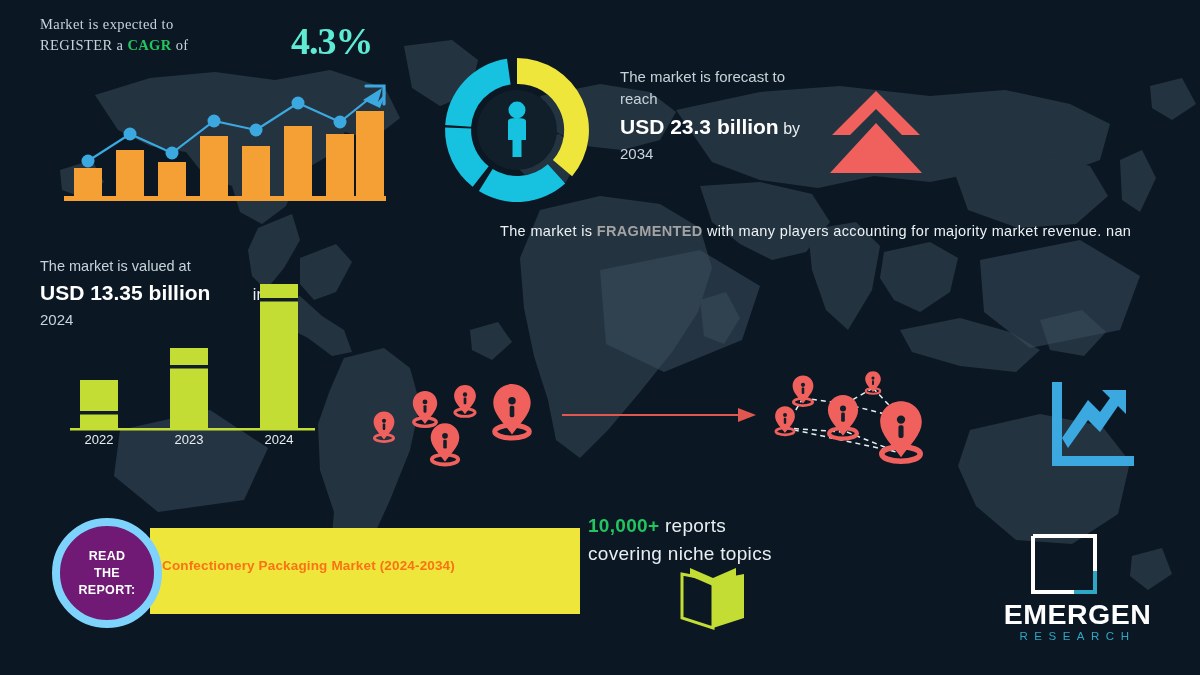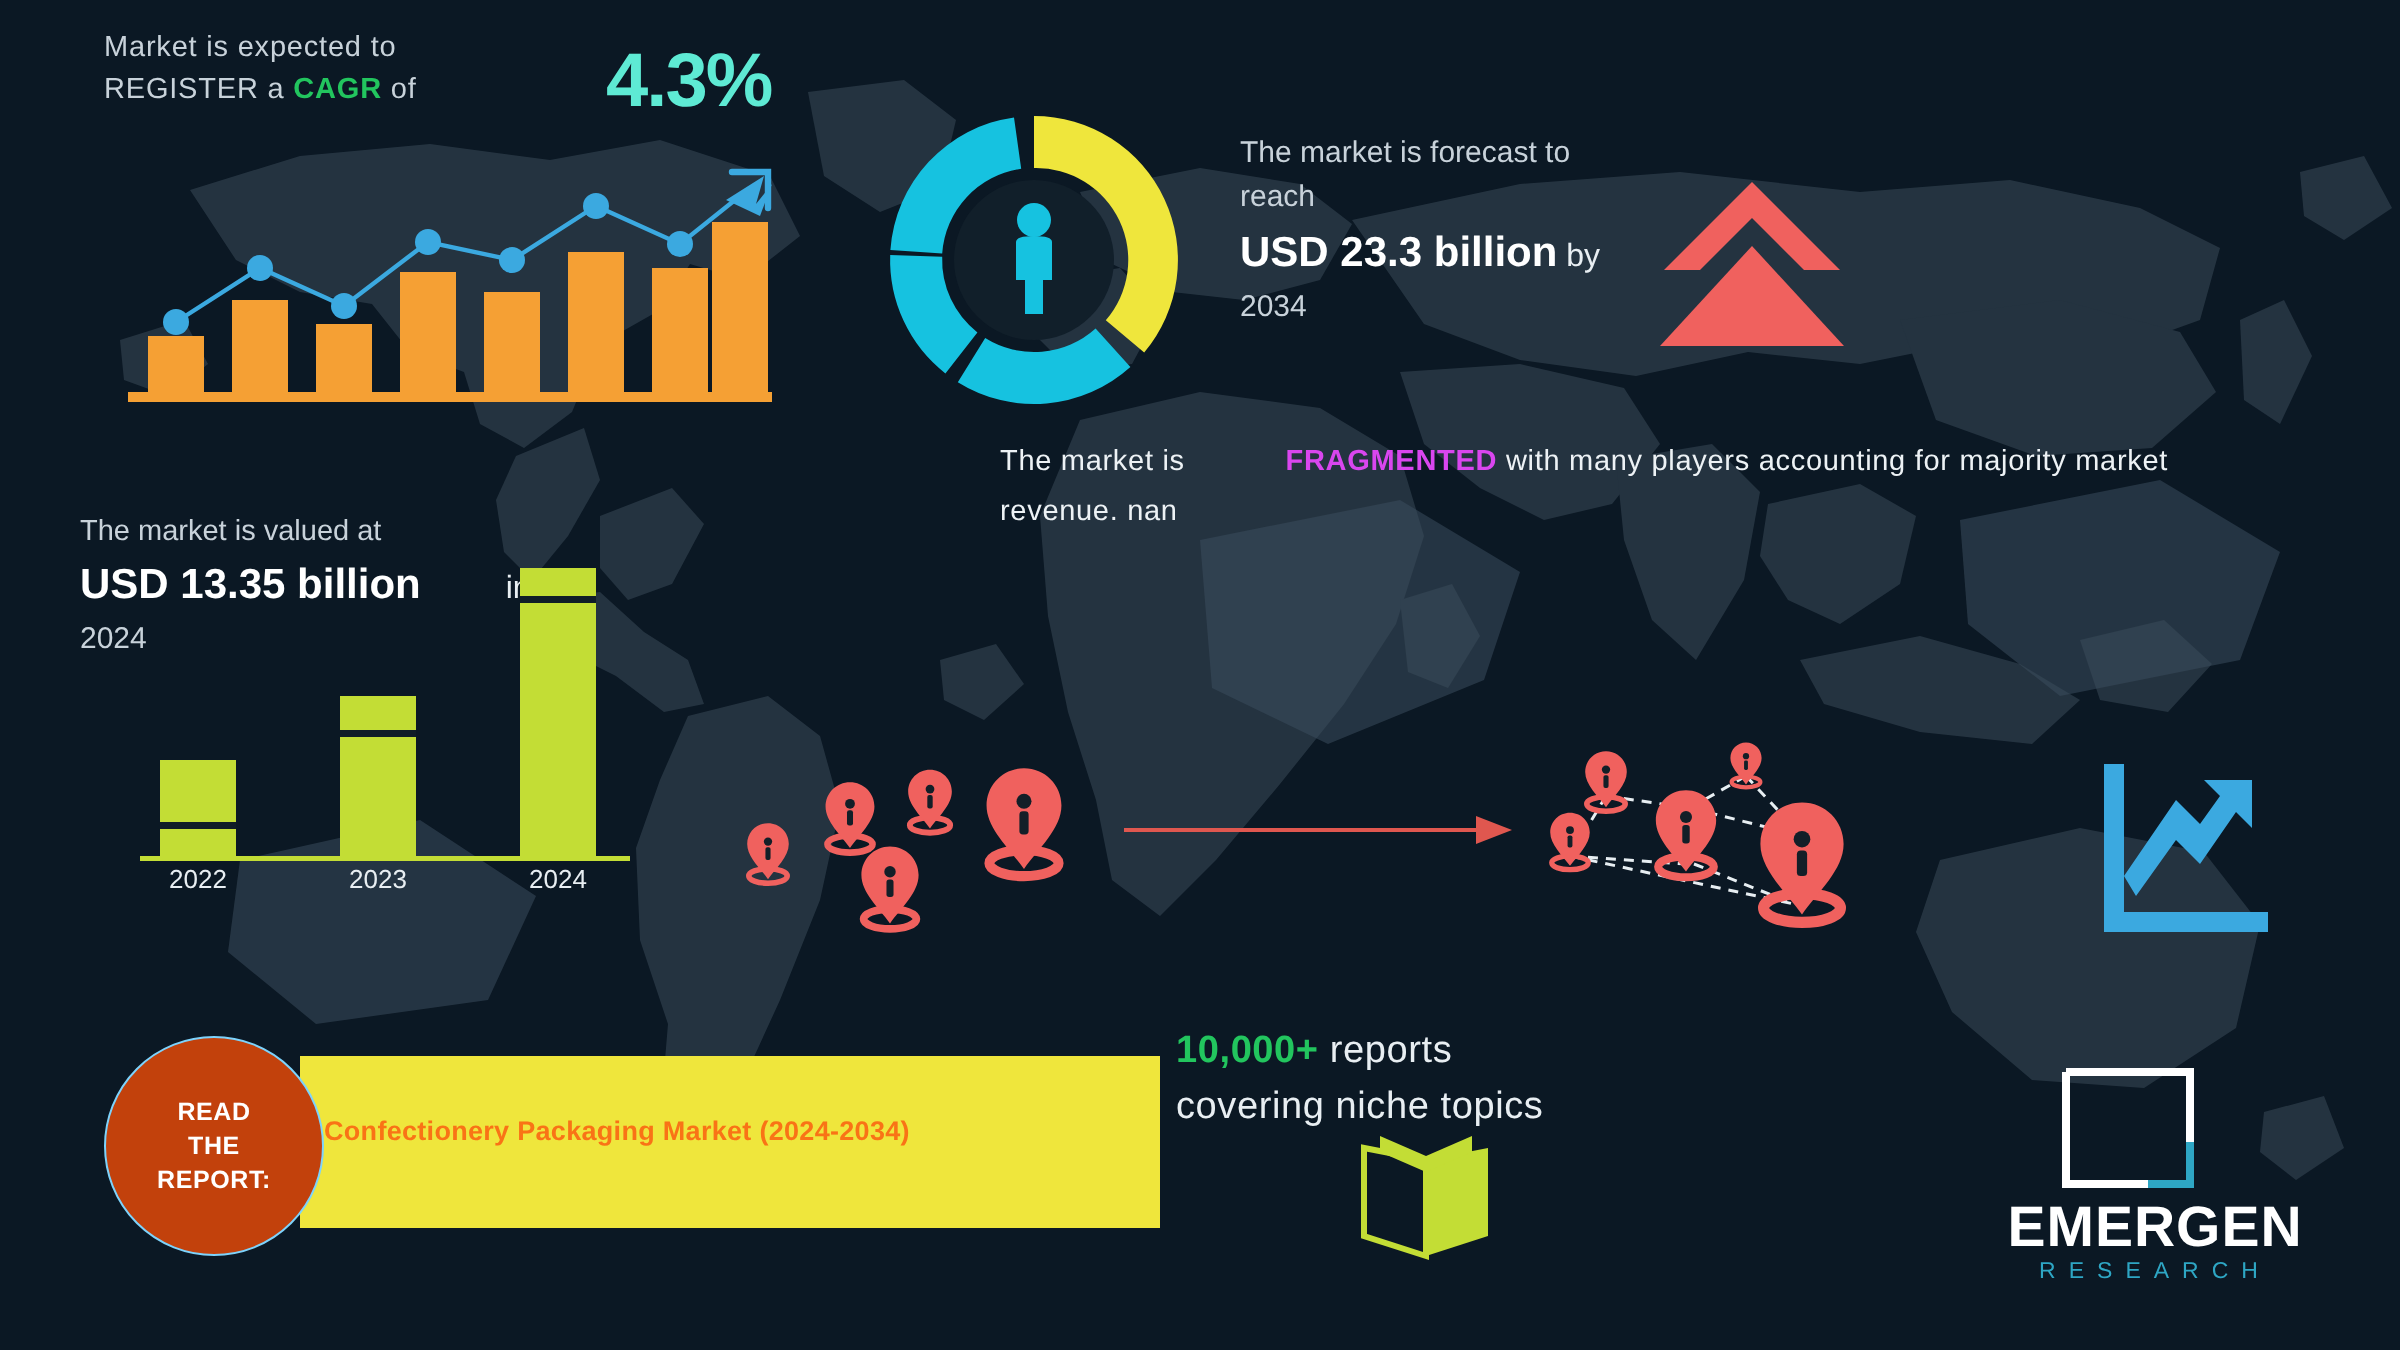--- a/index.html
+++ b/index.html
@@ -14,21 +14,21 @@
 
   
   .map-wrap { position:absolute; inset:0; z-index:0; pointer-events:none; }
   .map-wrap svg { width:100%; height:100%; display:block; }
 
   
   .lt { color:#c8d2da; font-weight:400; letter-spacing:.4px; }
   .bold { color:#22c55e; font-weight:700; }
 
   
-  #cagr-block { position:absolute; left:52px; top:14px; z-index:5; width:340px; }
+  #cagr-block { position:absolute; left:40px; top:14px; z-index:5; width:340px;font-family:Liberation Serif, serif; }
   #cagr-text { font-size:14.5px; line-height:21px; width:180px; display:block; }
   #cagr-text .l1 { display:block; }
   #cagr-value {
     position:absolute; left:215px; top:-4px;
     font-size:38px; font-weight:700; color:#5eead4; letter-spacing:-1px;
     line-height:62px;
     margin-left:36px;
   }
 
   
@@ -44,21 +44,21 @@
   #forecast-value { font-size:21px; font-weight:700; color:#fff; line-height:30px; margin-top:2px; }
   #forecast-value .by { font-size:16px; font-weight:400; color:#e8eef2; }
   #forecast-year { font-size:15px; color:#c8d2da; line-height:20px; }
 
   
   #red-arrows { position:absolute; left:828px; top:85px; width:100px; height:95px; z-index:5; }
 
   
   #fragmented { position:absolute; left:500px; top:219px; width:640px; z-index:6;
                 font-size:14.5px; line-height:25px; color:#edf2f5; letter-spacing:.35px; }
-  #fragmented .hl { color:#d946ef; font-weight:700;margin-left:46px; }
+  #fragmented .hl { color:#a3a3a3; font-weight:700; }
 
   
   #valued-block { position:absolute; left:40px; top:255px; z-index:5; width:290px; }
   #valued-lead { font-size:14.5px; color:#c8d2da; line-height:22px; }
   #valued-value { font-size:21px; font-weight:700; color:#fff; line-height:30px; margin-top:1px; }
   #valued-value .in { font-size:16px; font-weight:400; color:#e8eef2;padding-left:38px; }
   #valued-year { font-size:15px; color:#c8d2da; line-height:20px; }
 
   
   #green-chart { position:absolute; left:70px; top:270px; width:250px; height:175px; z-index:5; }
@@ -77,21 +77,21 @@
   #report-banner {
     position:absolute; left:98px; top:10px; width:430px; height:86px;
     background:#efe63c;
   }
   #report-title {
     position:absolute; left:110px; top:40px; width:400px;
     font-size:13.5px; font-weight:700; color:#f97316; letter-spacing:.15px;
   }
   #report-circle {
     position:absolute; left:0px; top:0px; width:110px; height:110px;
-    border-radius:50%; border:1px solid #7dd3fc; background:#c2410c;
+    border-radius:50%; border:8px solid #7dd3fc; background:#701a75;
     display:flex; align-items:center; justify-content:center; z-index:2;
   }
   #report-circle-label {
     font-size:12.5px; font-weight:700; color:#ffffff; text-align:center;
     line-height:17px; letter-spacing:.3px;
   }
 
   
   #reports-block { position:absolute; left:588px; top:512px; z-index:5; width:240px; }
   #reports-count { font-size:19px; color:#e8eef2; line-height:28px; letter-spacing:.3px; }

